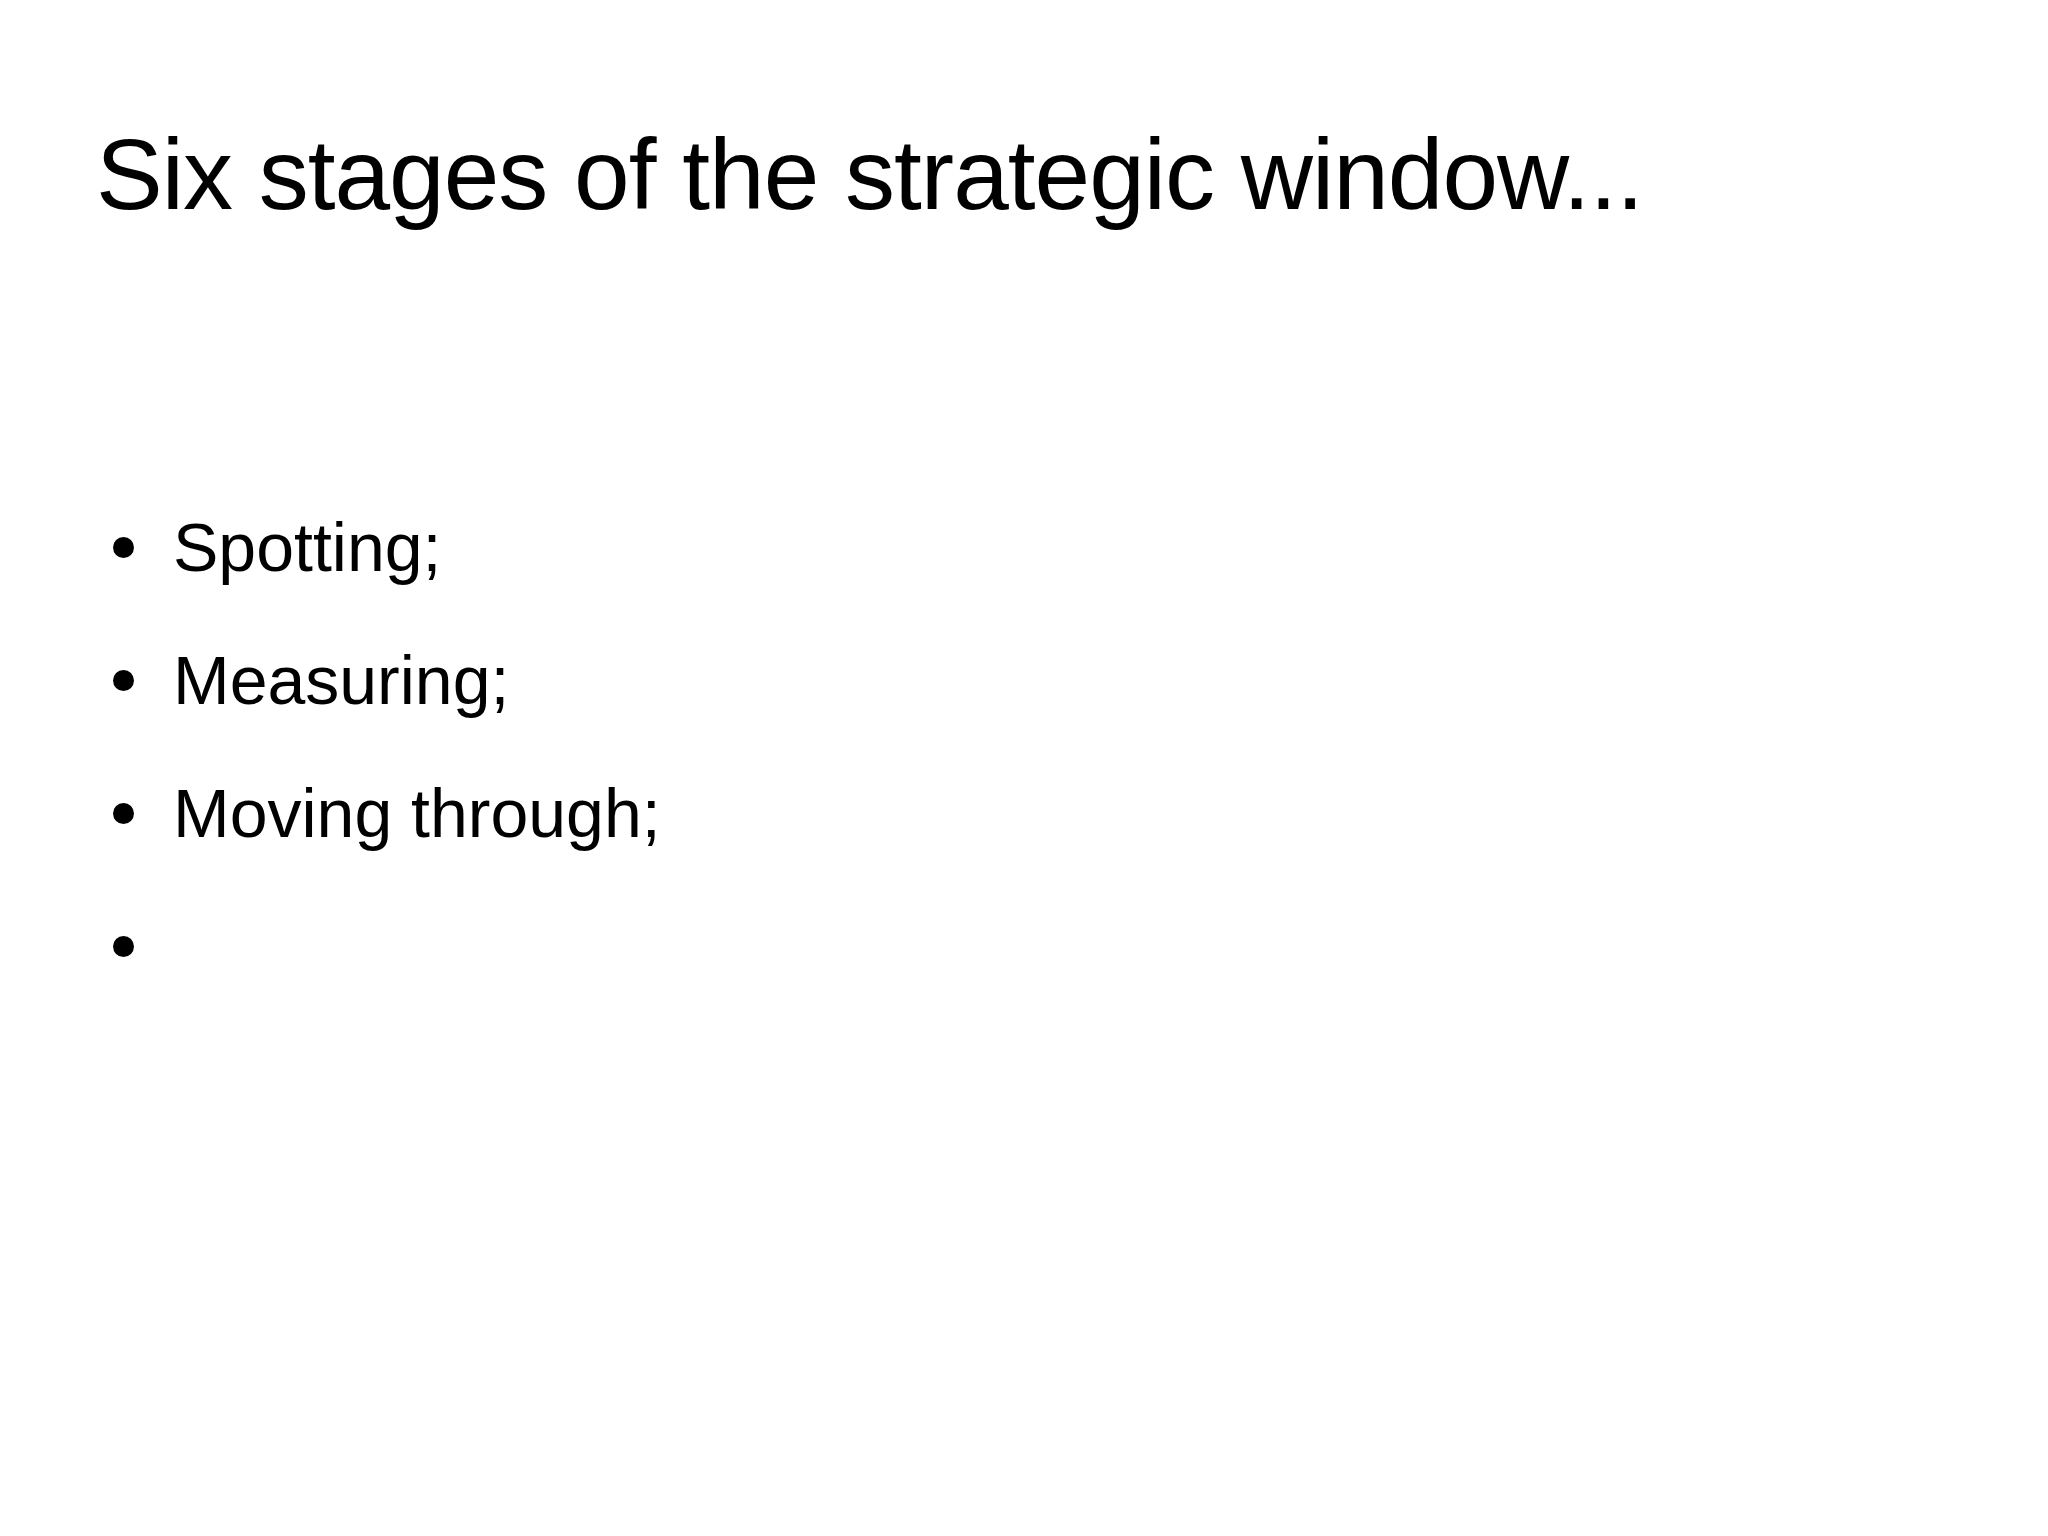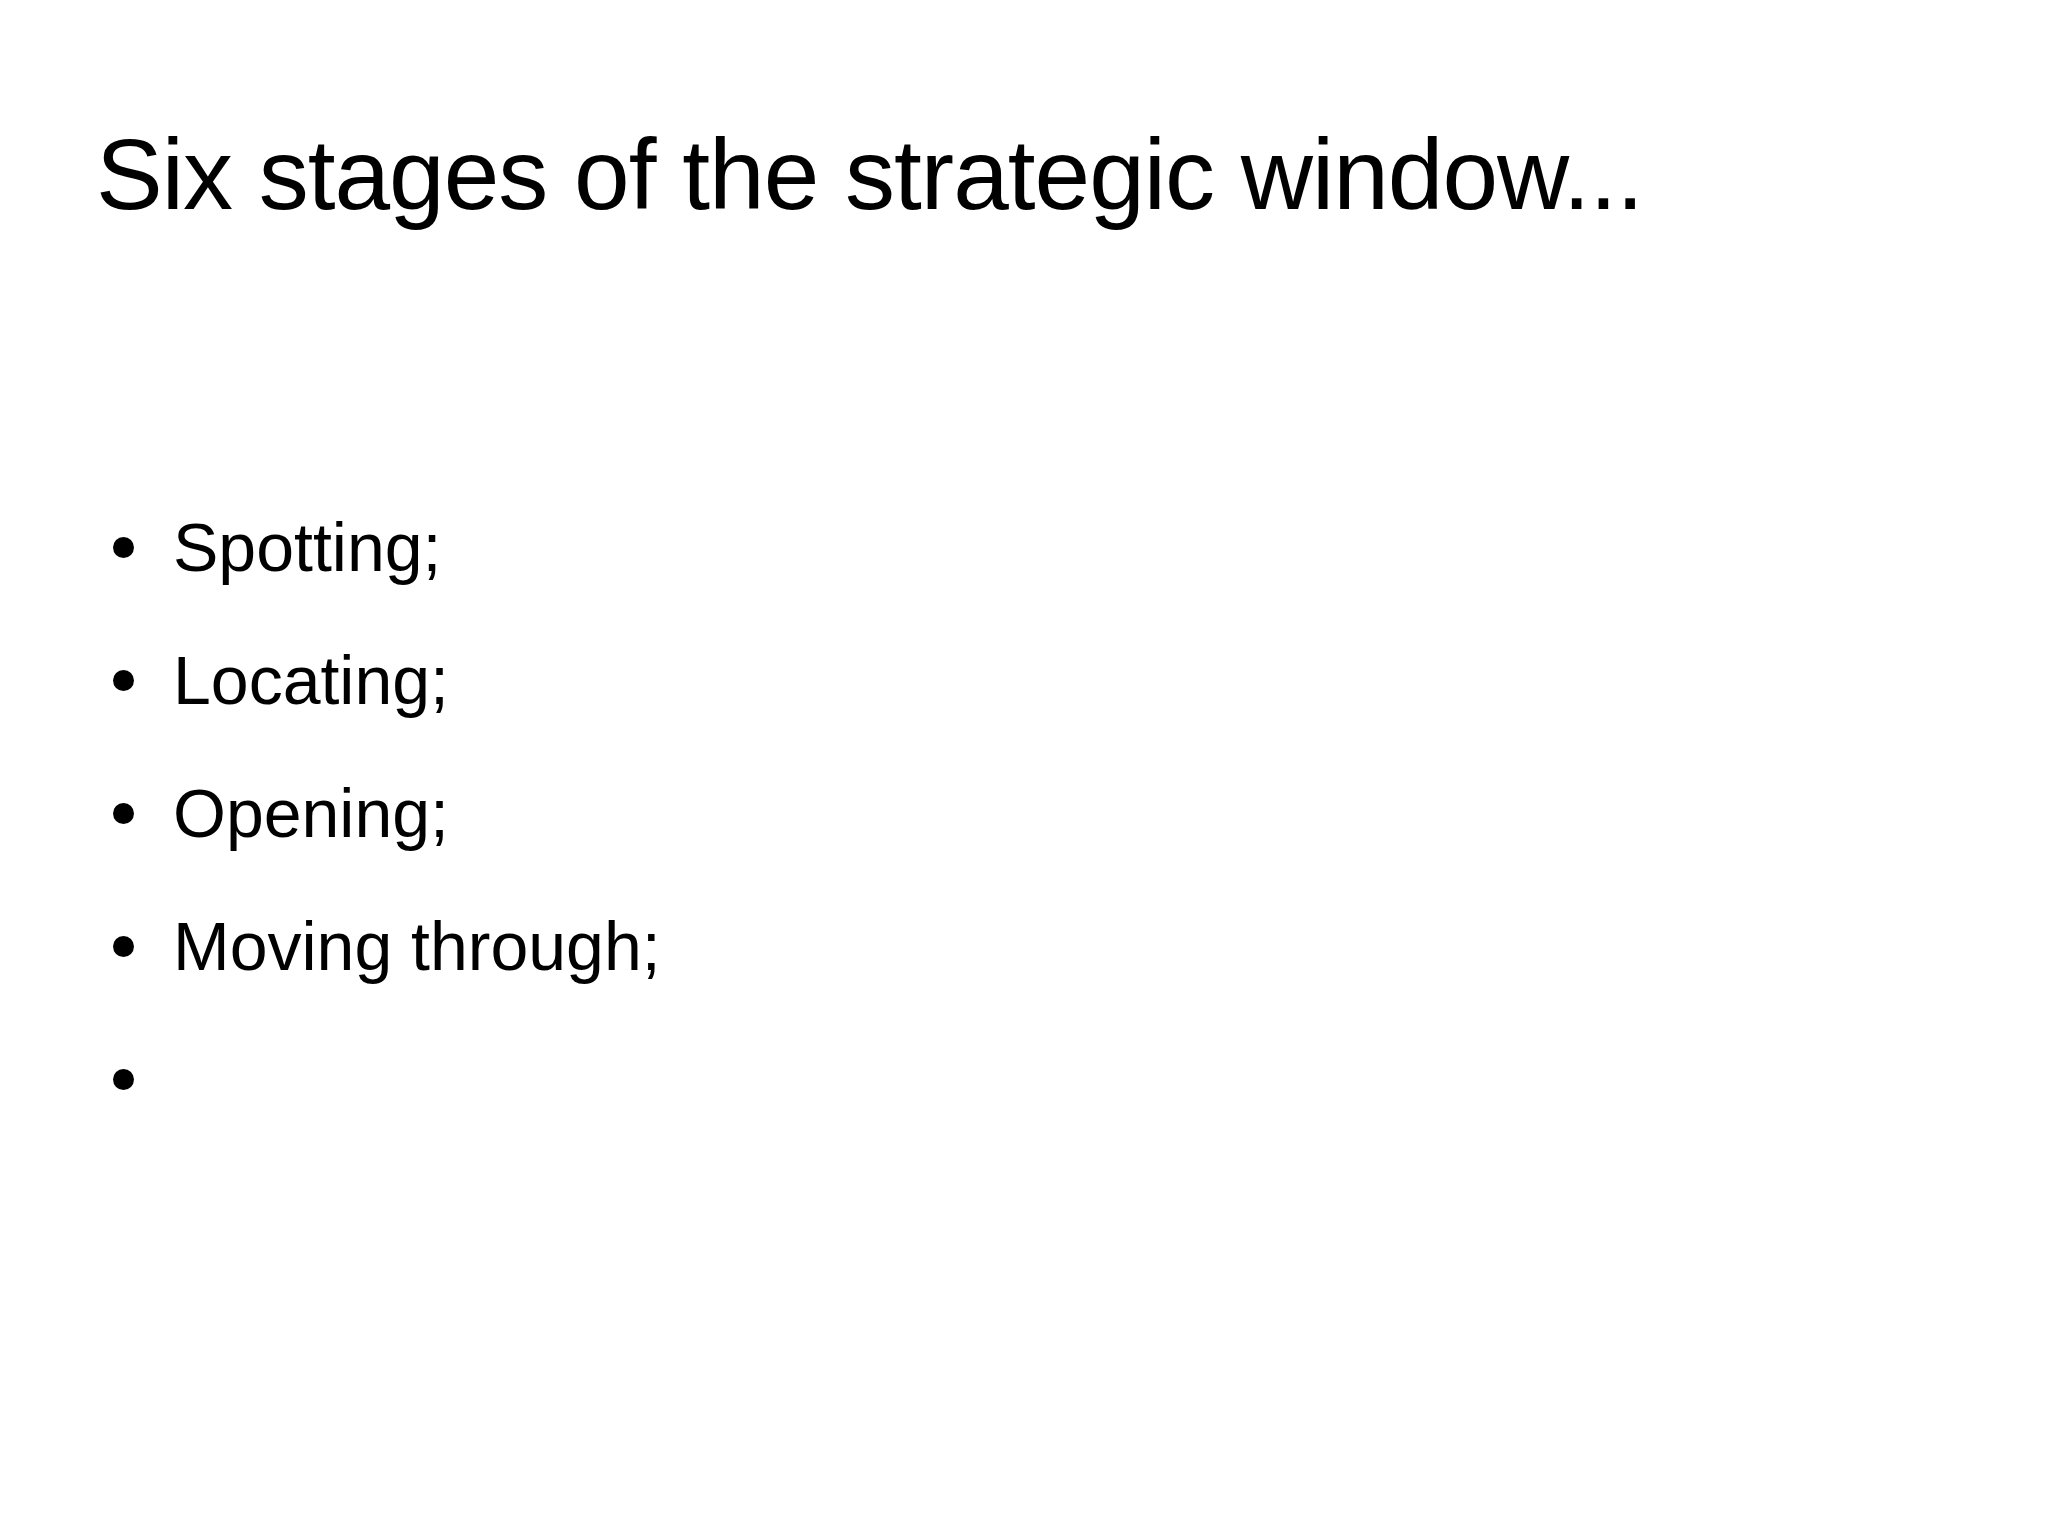--- a/index.html
+++ b/index.html
@@ -60,25 +60,21 @@
 
   <h1 class="title">Six stages of the strategic window...</h1>
 
   <ul class="bullets">
     <li class="bullet-item">
       <span class="dot"></span>
       <span class="bullet-text">Spotting;</span>
     </li>
     <li class="bullet-item">
       <span class="dot"></span>
-      <span class="bullet-text">Locating;</span>
-    </li>
-    <li class="bullet-item">
-      <span class="dot"></span>
-      <span class="bullet-text">Opening;</span>
+      <span class="bullet-text">Measuring;</span>
     </li>
     <li class="bullet-item">
       <span class="dot"></span>
       <span class="bullet-text">Moving through;</span>
     </li>
     <li class="bullet-item">
       <span class="dot"></span>
     </li>
   </ul>
 

